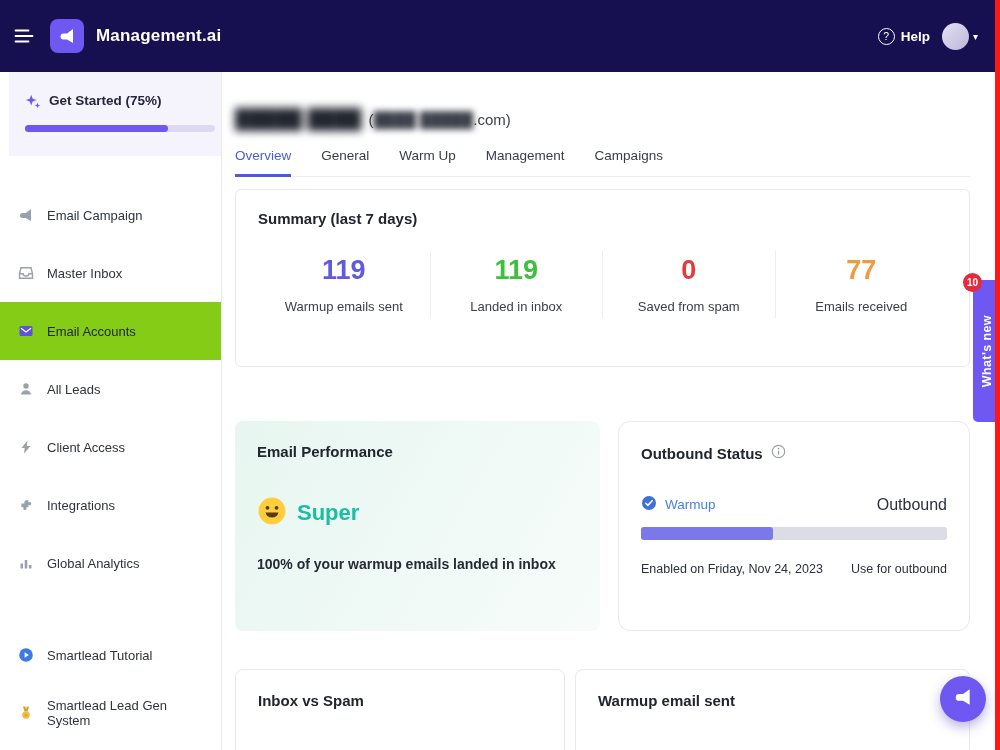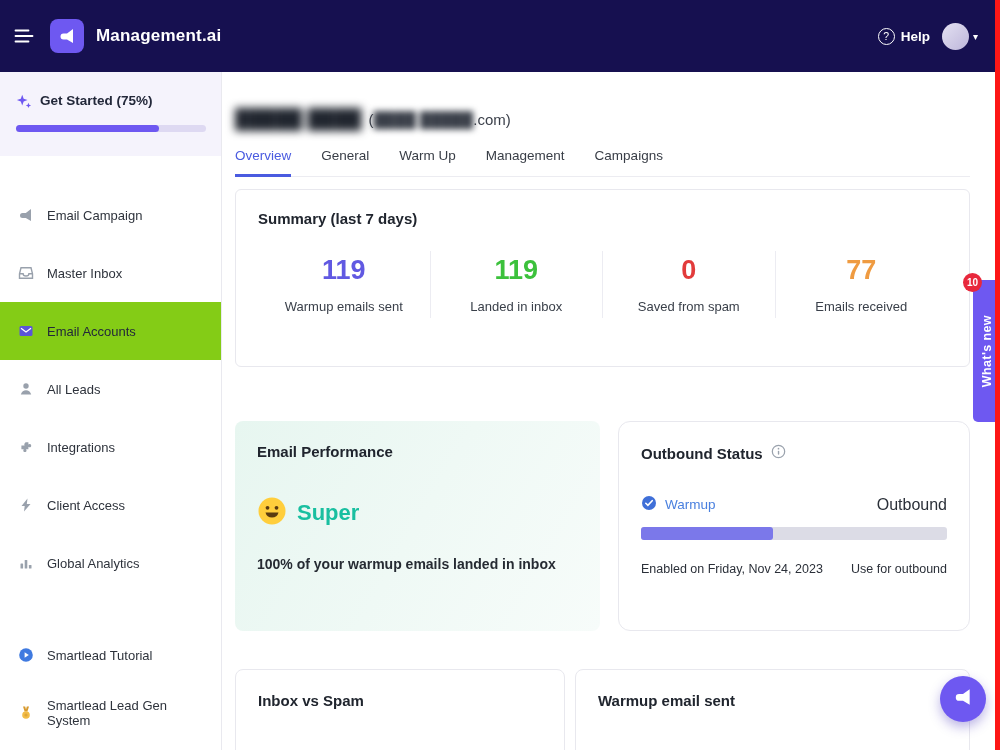--- a/index.html
+++ b/index.html
@@ -15,21 +15,21 @@
   .help { display:flex; align-items:center; gap:6px; color:#fff; cursor:pointer; }
   .help-circle { width:17px; height:17px; border:1.5px solid #fff; border-radius:50%; font-size:10.5px; display:flex; align-items:center; justify-content:center; }
   .help-label { font-size:13.5px; font-weight:600; }
   .avatar-wrap { display:flex; align-items:center; gap:4px; cursor:pointer; }
   .avatar { width:27px; height:27px; border-radius:50%; background:linear-gradient(135deg,#e4e1f2,#bdb6da); }
   .chevron { color:#fff; font-size:10px; }
 
   
   .shell { display:flex; height:678px; }
   .sidebar { width:222px; background:#fff; border-right:1px solid #e9e9ef; display:flex; flex-direction:column; flex-shrink:0; }
-  .get-started { background:#f5f3fc; padding:20px 16px 24px; cursor:pointer; }
+  .get-started { background:#f5f3fc; padding:20px 16px 24px; cursor:pointer;margin-left:9px; }
   .gs-row { display:flex; align-items:center; gap:8px; font-size:13.5px; font-weight:700; color:#23283a; }
   .gs-bar { margin-top:17px; height:7px; border-radius:4px; background:#ded9f2; width:190px; }
   .gs-fill { height:100%; border-radius:4px; background:#6e58f1; }
   .menu { margin-top:30px; }
   .menu-item { height:58px; display:flex; align-items:center; gap:13px; padding:0 18px; font-size:13px; color:#2e333c; cursor:pointer; }
   .menu-item.active { background:#84cc16; color:#23283a; font-weight:400; }
   .menu-icon { width:16px; height:16px; flex-shrink:0; display:flex; }
   .sidebar-footer { margin-top:auto; padding-bottom:8px; }
 
   
@@ -158,32 +158,32 @@
             <svg width="16" height="16" viewBox="0 0 16 16">
                 <circle cx="8" cy="5" r="2.7" fill="#99a1ac"></circle>
                 <path d="M2.8 13.6c.7-3 2.9-4.4 5.2-4.4s4.5 1.4 5.2 4.4z" fill="#99a1ac"></path>
               </svg>
           </span>
           <span>All Leads</span>
         </div>
         <div class="menu-item">
           <span class="menu-icon">
             <svg width="16" height="16" viewBox="0 0 16 16">
+                <path d="M9.5 1.5L3.5 9h3.2L6 14.5 12.5 7H8.8z" fill="#99a1ac"></path>
+              </svg>
+          </span>
+          <span>Client Access</span>
+        </div>
+        <div class="menu-item">
+          <span class="menu-icon">
+            <svg width="16" height="16" viewBox="0 0 16 16">
                 <path d="M6.2 2.2h3.6v2.4a1.6 1.6 0 0 1 1.2-.5c.9 0 1.6.7 1.6 1.6s-.7 1.6-1.6 1.6a1.6 1.6 0 0 1-1.2-.5v2.4H7.4a1.6 1.6 0 0 1 .5 1.2c0 .9-.7 1.6-1.6 1.6s-1.6-.7-1.6-1.6c0-.5.2-.9.5-1.2H2.8V5.6h3.4a1.6 1.6 0 0 1-.5-1.2c0-.9.7-1.6 1.6-1.6z" fill="#99a1ac" transform="translate(.6 1)"></path>
               </svg>
           </span>
           <span>Integrations</span>
-        </div>
-        <div class="menu-item">
-          <span class="menu-icon">
-            <svg width="16" height="16" viewBox="0 0 16 16">
-                <path d="M9.5 1.5L3.5 9h3.2L6 14.5 12.5 7H8.8z" fill="#99a1ac"></path>
-              </svg>
-          </span>
-          <span>Client Access</span>
         </div>
         <div class="menu-item">
           <span class="menu-icon">
             <svg width="16" height="16" viewBox="0 0 16 16">
                 <rect x="2.5" y="8.5" width="2.6" height="5" rx=".6" fill="#99a1ac"></rect>
                 <rect x="6.7" y="5" width="2.6" height="8.5" rx=".6" fill="#99a1ac"></rect>
                 <rect x="10.9" y="10" width="2.6" height="3.5" rx=".6" fill="#99a1ac"></rect>
               </svg>
           </span>
           <span>Global Analytics</span>

